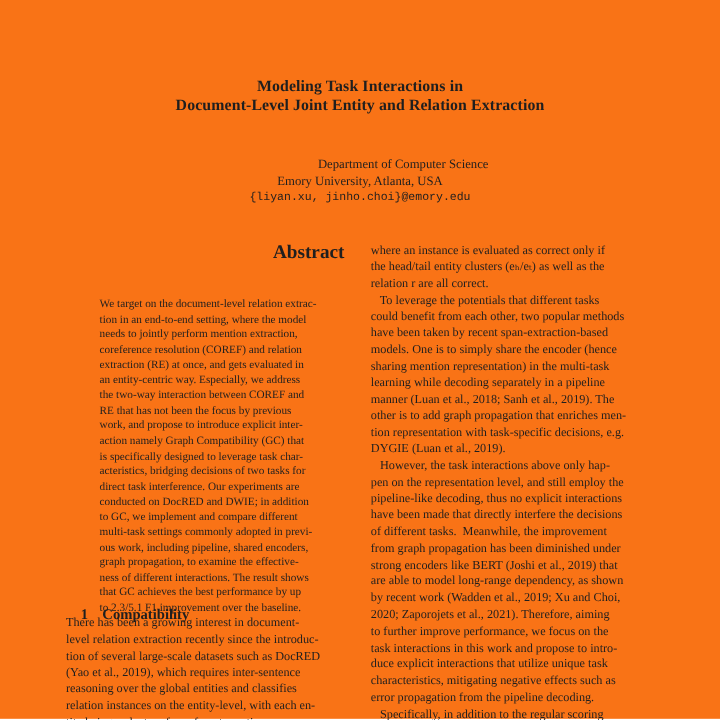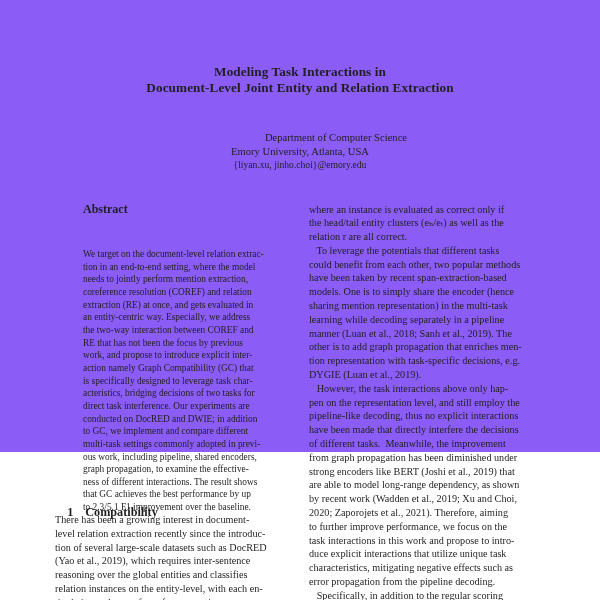--- a/index.html
+++ b/index.html
@@ -6,22 +6,22 @@
     margin: 0;
     padding: 0;
     width: 600px;
     height: 600px;
     background: #ffffff;
     overflow: hidden;
   }
   .page {
     position: relative;
     width: 600px;
-    height: 452px;
-    background: #8b5cf6;
+    height: 599px;
+    background: #f97316;
     font-family: "Liberation Serif", "DejaVu Serif", serif;
     color: #1f1f1f;
   }
   .abs {
     position: absolute;
     white-space: pre;
   }
   .paper-title {
     top: 64px;
     left: 0;
@@ -54,30 +54,30 @@
     left: 0;
     width: 600px;
     text-align: center;
     font-size: 10.6px;
   }
   .email {
     top: 158.5px;
     left: 0;
     width: 600px;
     text-align: center;
-    font-family: Liberation Serif, serif;
+    font-family: Liberation Mono, monospace;
     font-size: 9.6px;
   }
   .abstract-heading {
     top: 202px;
     left: 83px;
     width: 204px;
-    text-align: left;
+    text-align: right;
     font-weight: bold;
-    font-size: 12px;
+    font-size: 16px;
   }
   .abstract-body {
     top: 221px;
     left: 83px;
     width: 206px;
     font-size: 9.35px;
     line-height: 12.65px;
     margin-top: 27px;
   }
   .section-heading {

